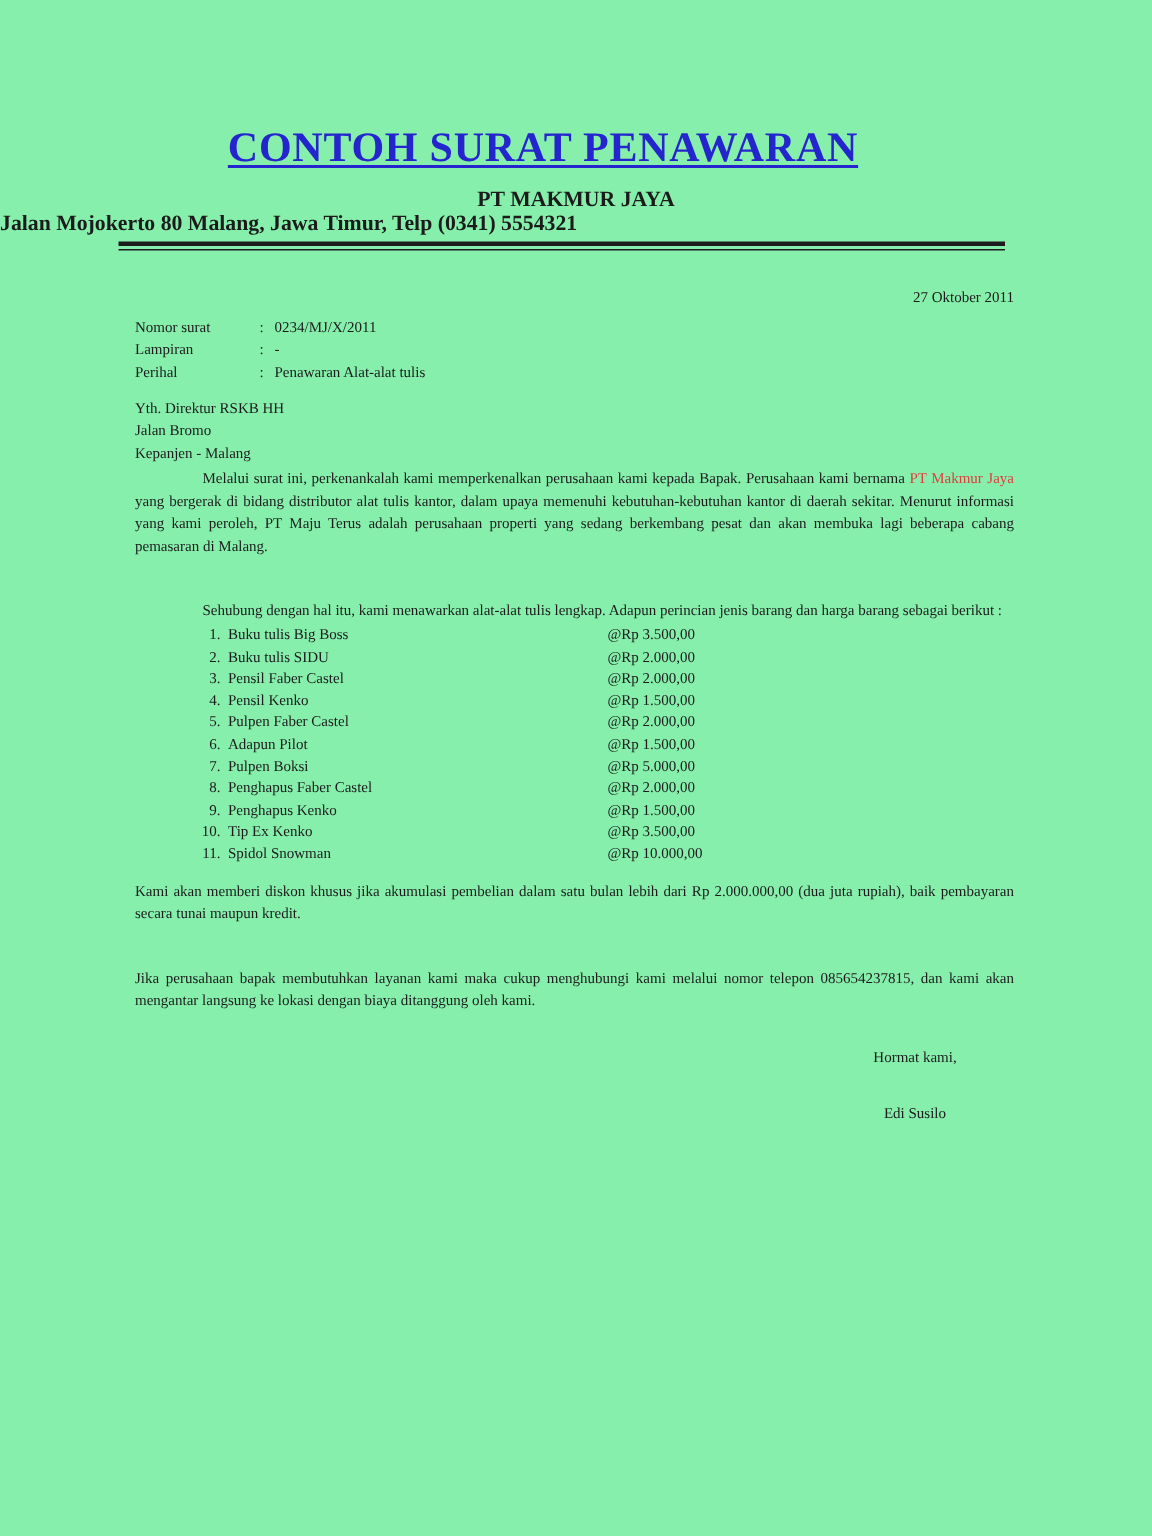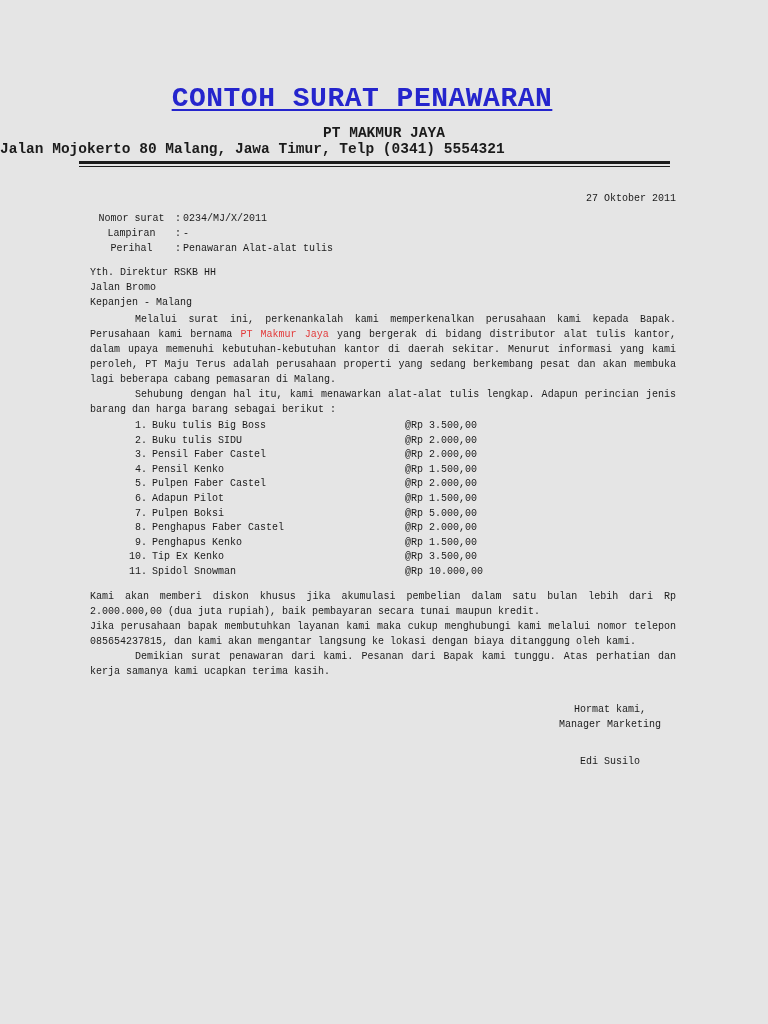--- a/index.html
+++ b/index.html
@@ -9,23 +9,23 @@
   }
   html, body {
     margin: 0;
     padding: 0;
     background: #ffffff;
   }
   .page {
     position: relative;
     width: 768px;
     height: 1024px;
-    background: #e5e5e5;
+    background: #86efac;
     overflow: hidden;
-    font-family: Liberation Mono, monospace;
+    font-family: Liberation Serif, serif;
     color: var(--text);
     box-sizing: border-box;
   }
   
   .letter-title {
     margin-top: 84px;
     text-align: center;
     transform: translateX(-22px);
     font-size: 28px;
     line-height: 30px;
@@ -59,27 +59,28 @@
   .content {
     padding: 0 92px 0 90px;
     font-size: 10px;
     line-height: 15px;
   }
   .date-line {
     margin-top: 24px;
     text-align: right;
   }
   .meta-block { margin-top: 5px; }
-  .meta-row { display: flex; text-align: center; }
+  .meta-row { display: flex; }
   .meta-label { width: 83px; flex: 0 0 auto; }
   .meta-colon { width: 10px; flex: 0 0 auto; }
   .recipient-block { margin-top: 9px; }
   .salutation { margin-top: 10px; }
   .para {
     text-align: justify;
+    margin-top: 28px;
   }
   .para.indent { text-indent: 45px; }
   .p1 { margin-top: 2px; }
   .highlight { color: var(--highlight-red); }
   
   .items { margin-top: 2px; }
   .item-row {
     position: relative;
     display: flex;
     line-height: 14.6px;
@@ -212,22 +213,20 @@
 
         <div class="item-row">
           <span class="item-no">11.</span>
           <span class="item-name">Spidol Snowman</span>
           <span class="item-price">@Rp 10.000,00</span>
         </div>
       </div>
 
     <div class="para p3">Kami akan memberi diskon khusus jika akumulasi pembelian dalam satu bulan lebih dari Rp 2.000.000,00 (dua juta rupiah), baik pembayaran secara tunai maupun kredit.</div>
     <div class="para">Jika perusahaan bapak membutuhkan layanan kami maka cukup menghubungi kami melalui nomor telepon 085654237815, dan kami akan mengantar langsung ke lokasi dengan biaya ditanggung oleh kami.</div>
-    <div class="para indent">Demikian surat penawaran dari kami. Pesanan dari Bapak kami tunggu. Atas perhatian dan kerja samanya kami ucapkan terima kasih.</div>
 
     <div class="closing-block">
       <div class="closing-salute">Hormat kami,</div>
-      <div class="closing-role">Manager Marketing</div>
       <div class="signer-name">Edi Susilo</div>
     </div>
 
   </div>
 </div>
 
 </body></html>

